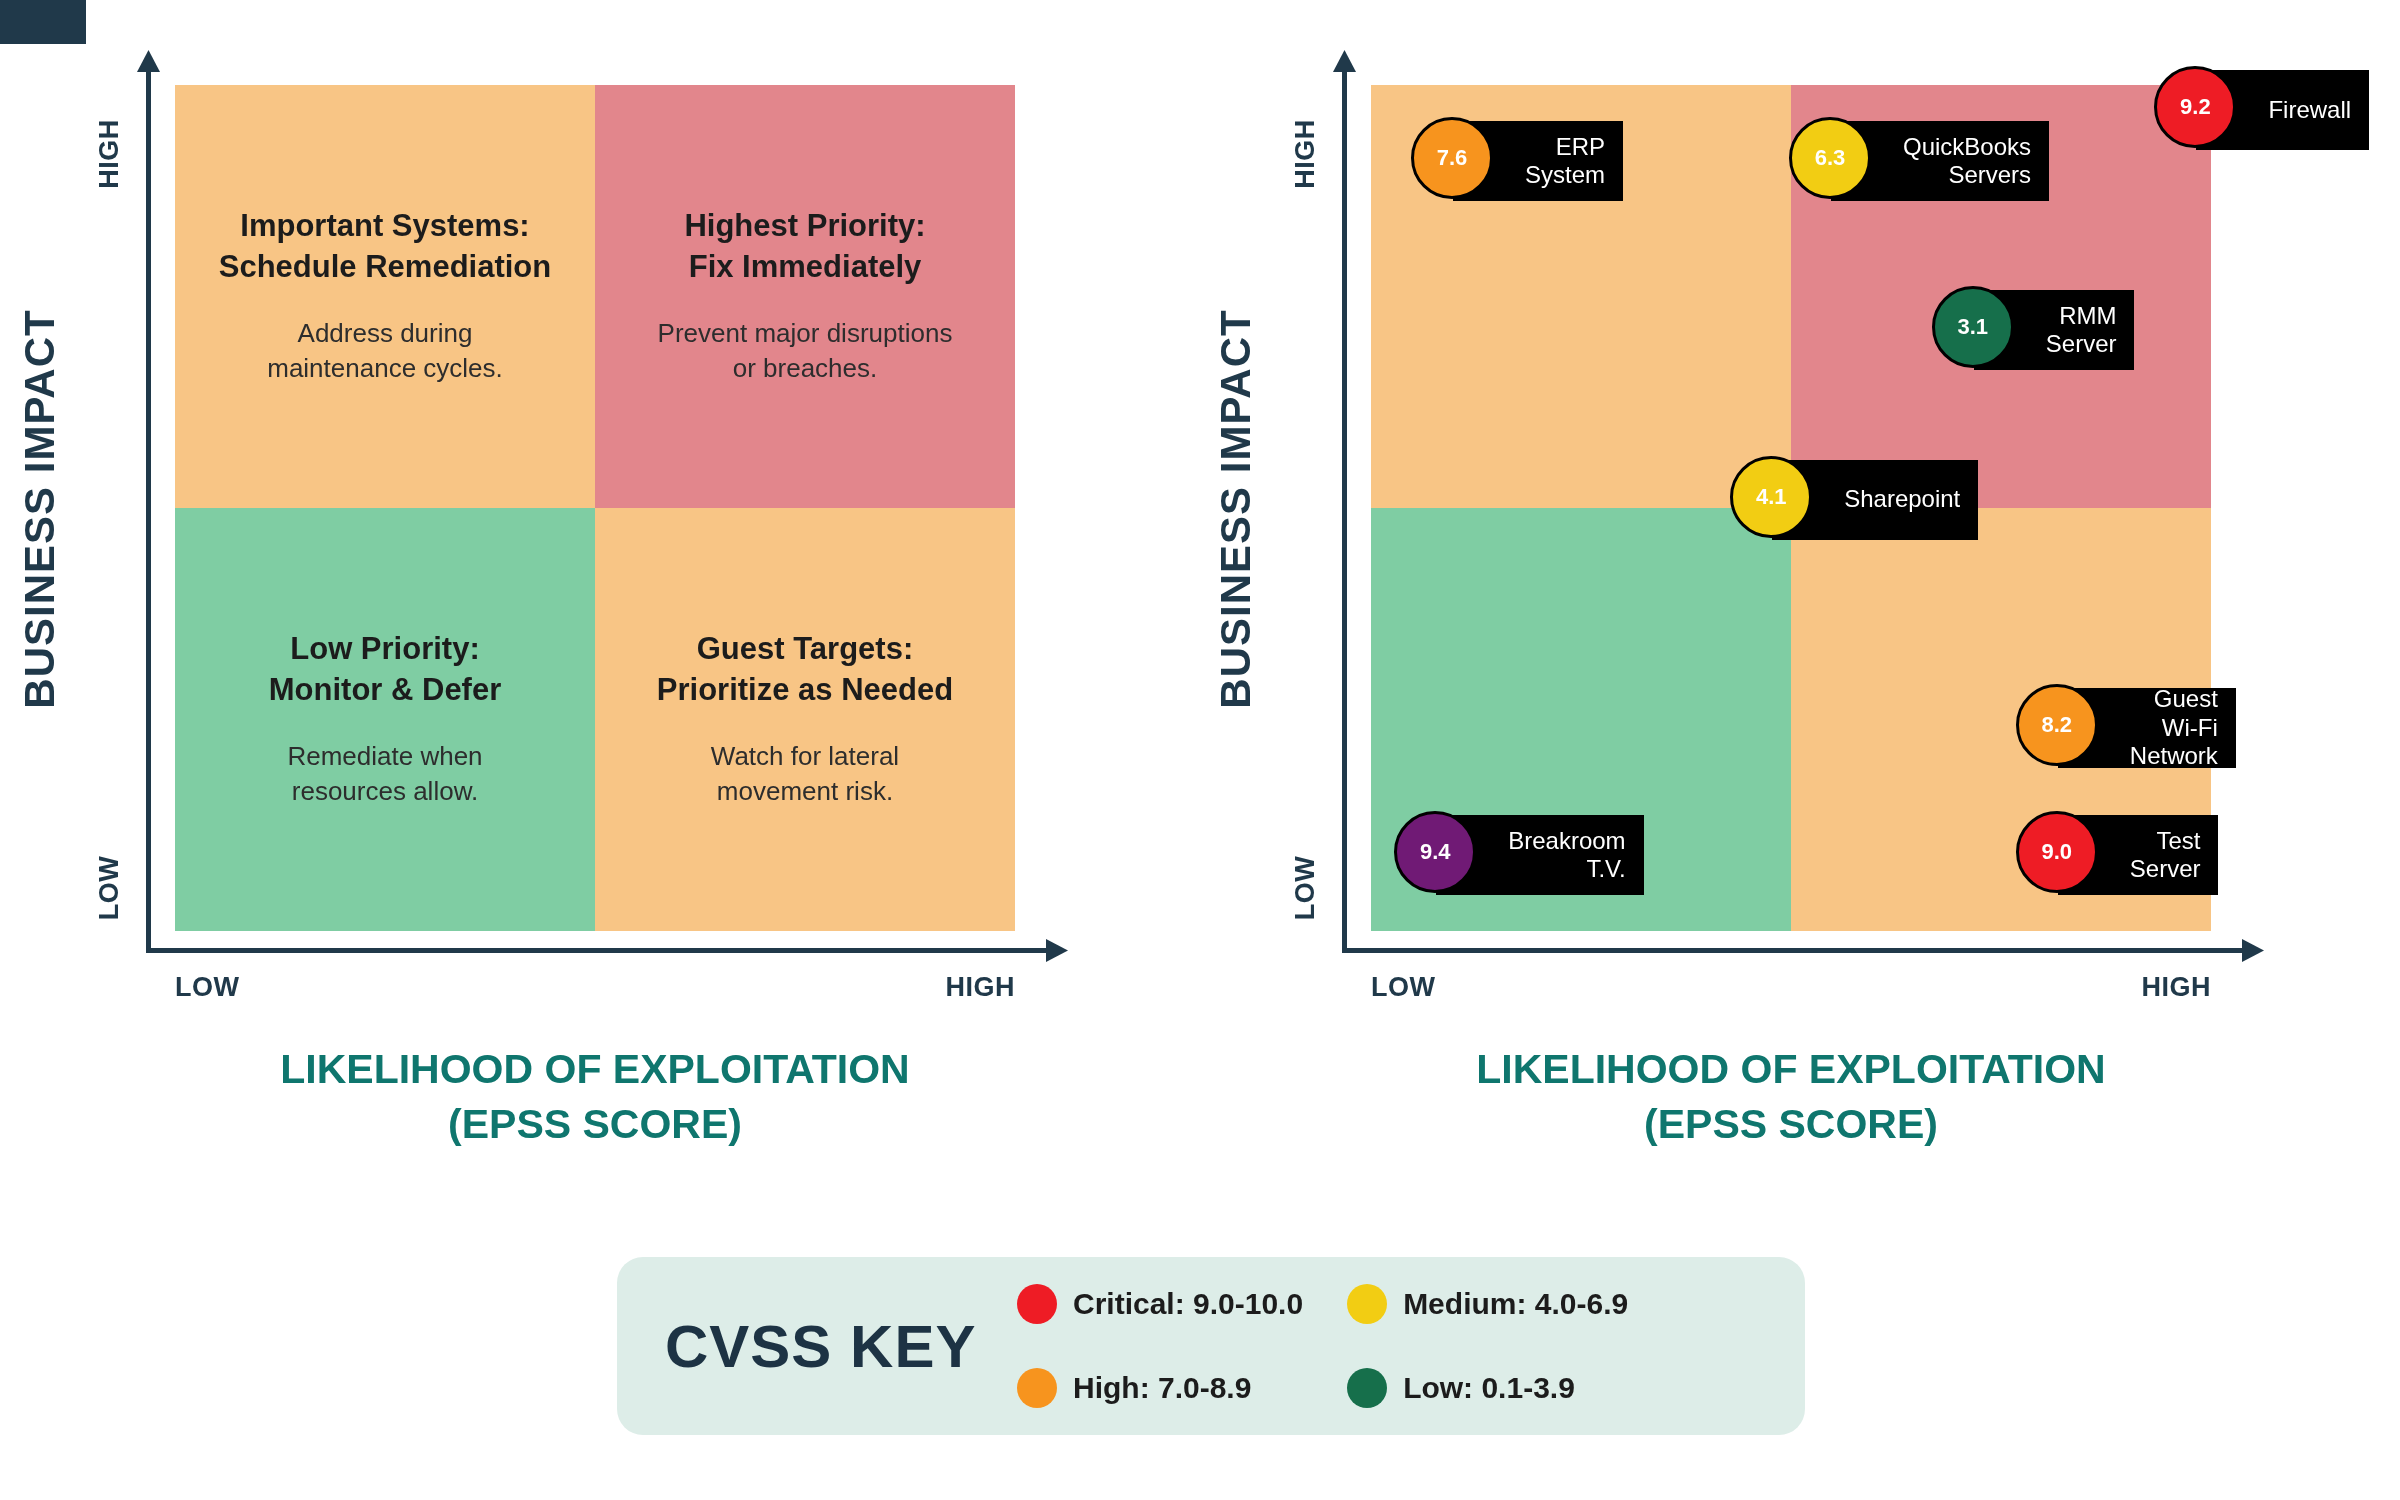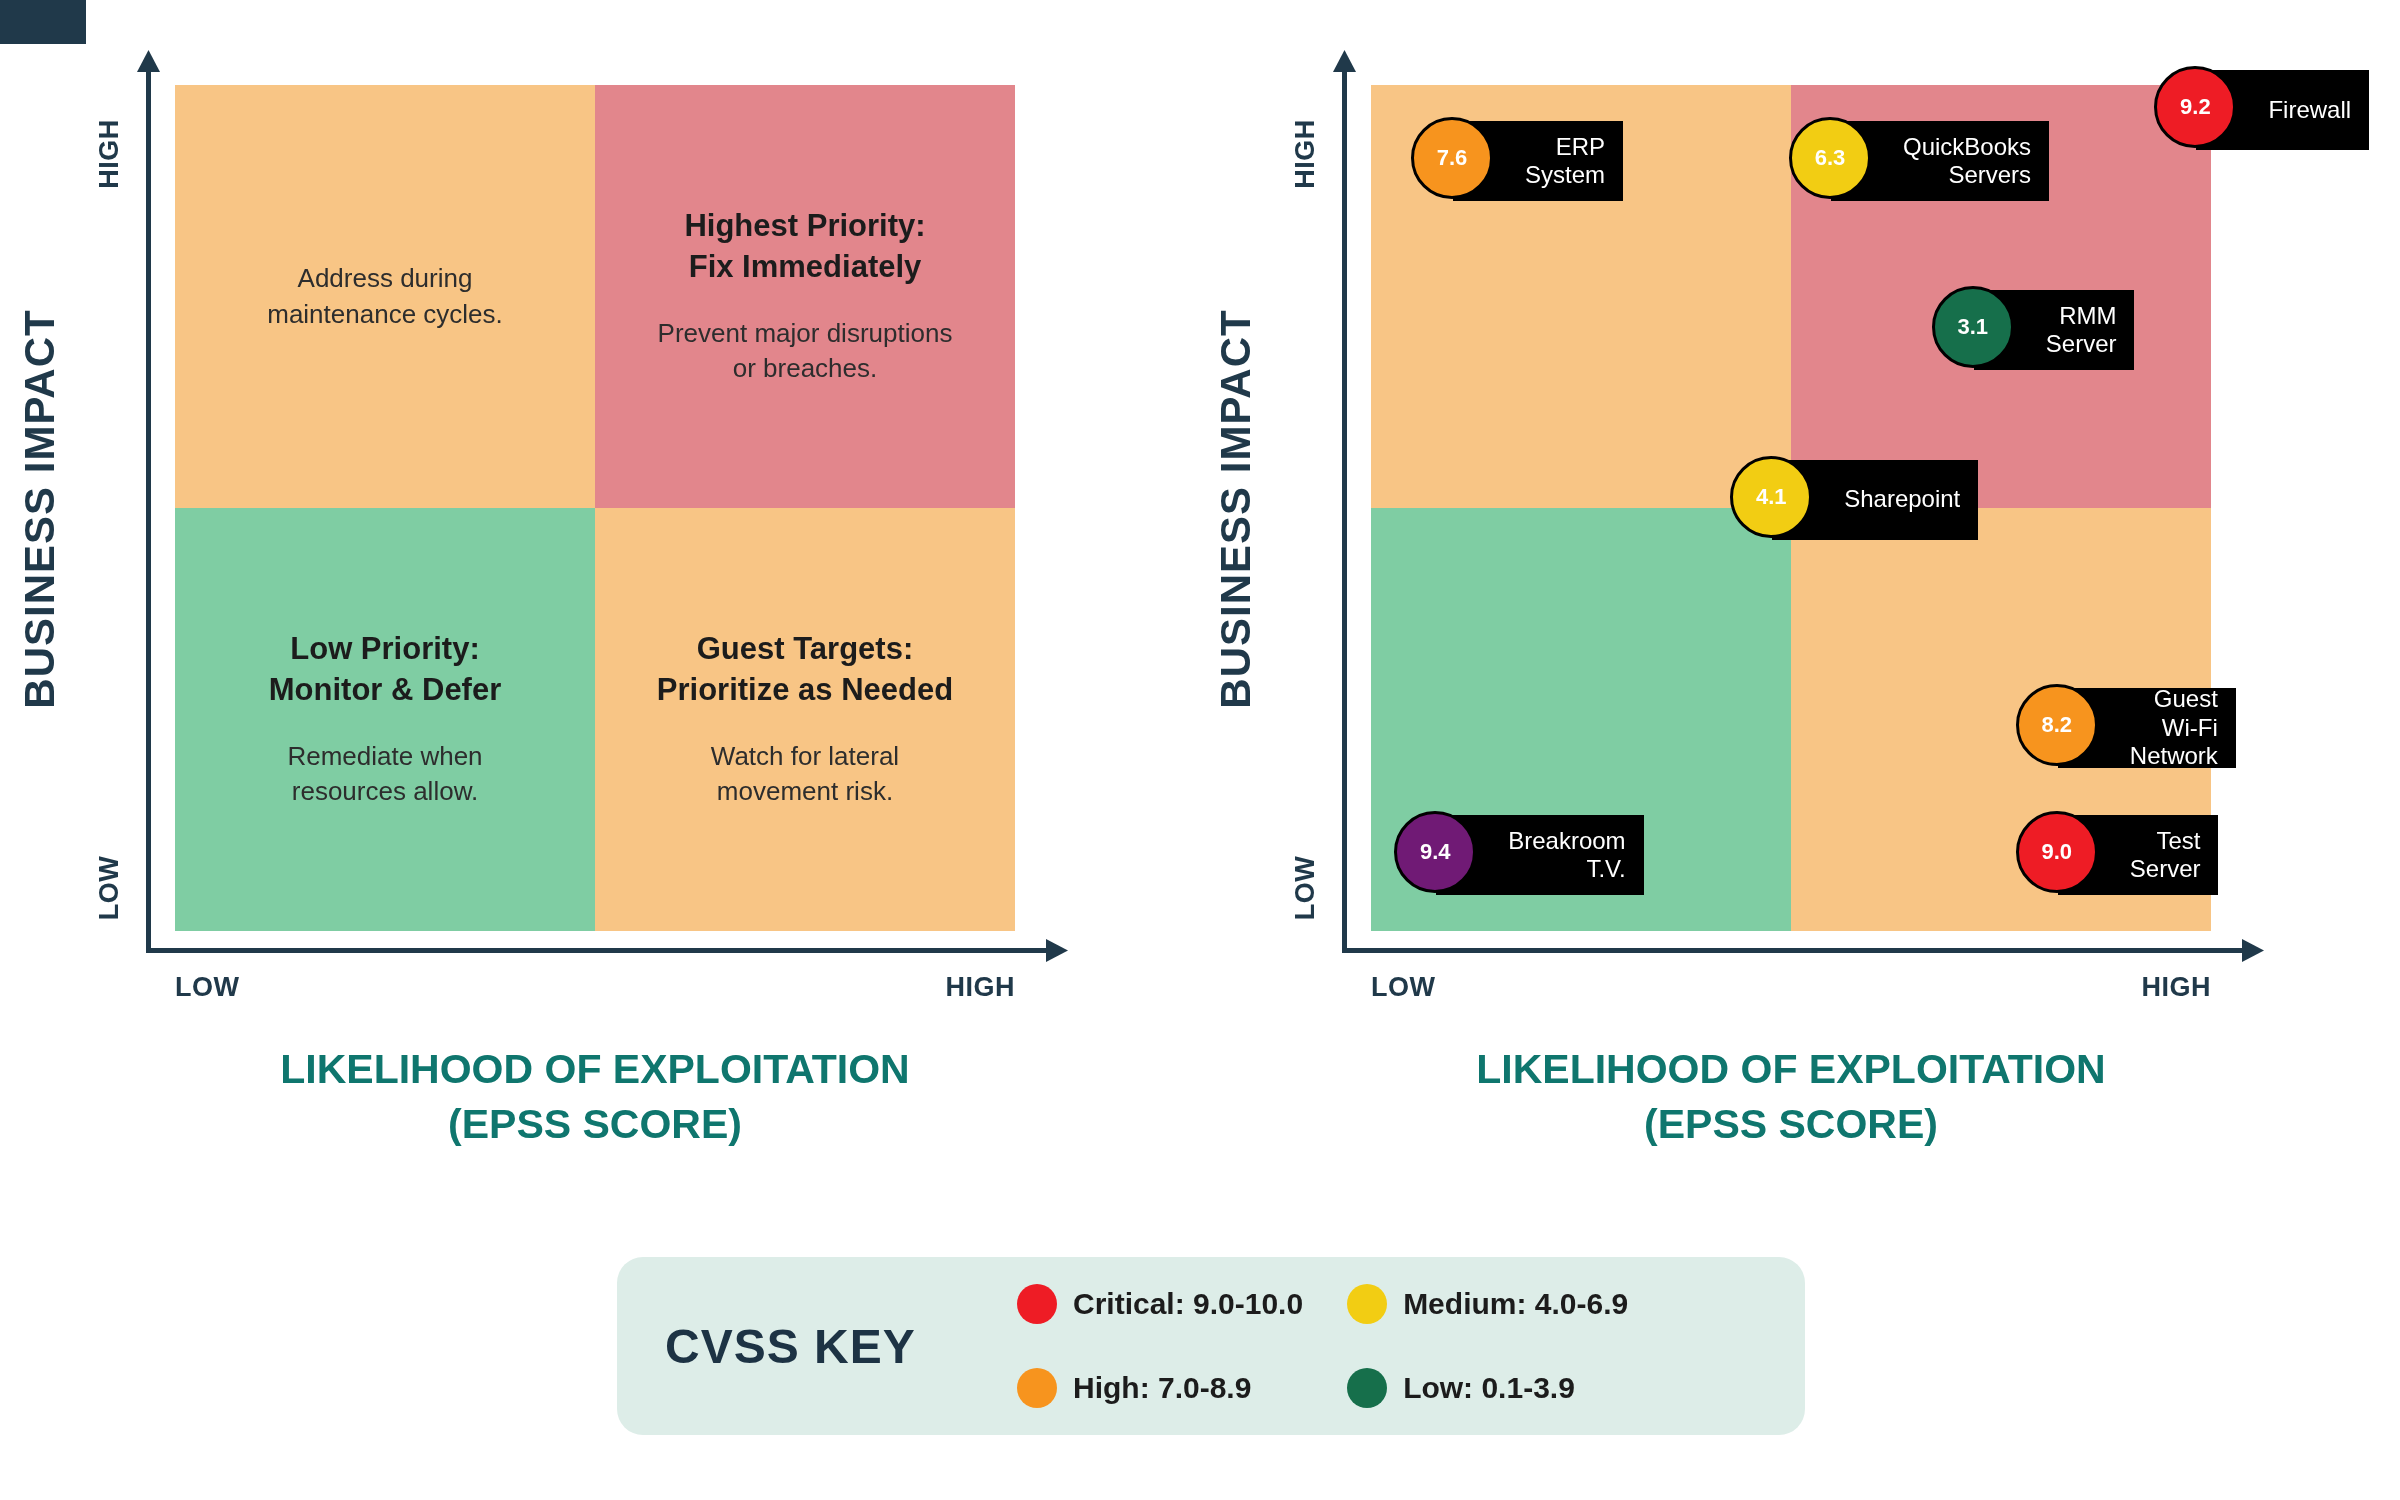--- a/index.html
+++ b/index.html
@@ -48,37 +48,39 @@
   .point-tag { position:absolute; left:-2px; top:-40px; height:80px; min-width:150px;
                background:#000; color:#fff; display:flex; align-items:center; justify-content:flex-end;
                text-align:right; padding:0 18px 0 72px; font-size:24px; line-height:1.18;
                white-space:pre-line; z-index:1; }
   .point-bubble { position:absolute; left:-44px; top:-44px; width:82px; height:82px;
                   border:3px solid #000; border-radius:50%; color:#fff; font-weight:bold; font-size:22px;
                   display:flex; align-items:center; justify-content:center; z-index:2; }
 
   .legend { position:absolute; left:617px; top:1257px; width:1188px; height:178px; border-radius:26px; }
   .legend-title { position:absolute; left:48px; top:50%; transform:translateY(-50%);
-                  font-weight:bold; font-size:48px; letter-spacing:1px; color:#1d3344; }
+                  font-weight:bold; font-size:60px; letter-spacing:1px; color:#1d3344; }
   .legend-grid { position:absolute; left:400px; top:50%; transform:translateY(-50%);
                  display:grid; grid-template-rows:repeat(2,auto); grid-auto-flow:column;
                  column-gap:60px; row-gap:49px;gap:44px; }
   .legend-item { display:flex; align-items:center; gap:16px; font-weight:bold; font-size:30px; color:#1c1c1c; }
   .legend-swatch { width:40px; height:40px; border-radius:50%; flex:none; }
 </style>
 </head>
 <body>
 
 <div class="canvas">
 
   <div class="corner-accent" style="background-color: rgb(32, 57, 74);"></div>
 
   <div class="chart-group" id="left-group">
     <div class="plot">
       <div class="quadrant" style="background-color: rgb(248, 197, 133);">
+        <div class="q-title">Important Systems:
+Schedule Remediation</div>
         <div class="q-desc">Address during
 maintenance cycles.</div>
       </div>
       <div class="quadrant" style="background-color: rgb(226, 134, 140);">
         <div class="q-title">Highest Priority:
 Fix Immediately</div>
         <div class="q-desc">Prevent major disruptions
 or breaches.</div>
       </div>
       <div class="quadrant" style="background-color: rgb(127, 205, 163);">

